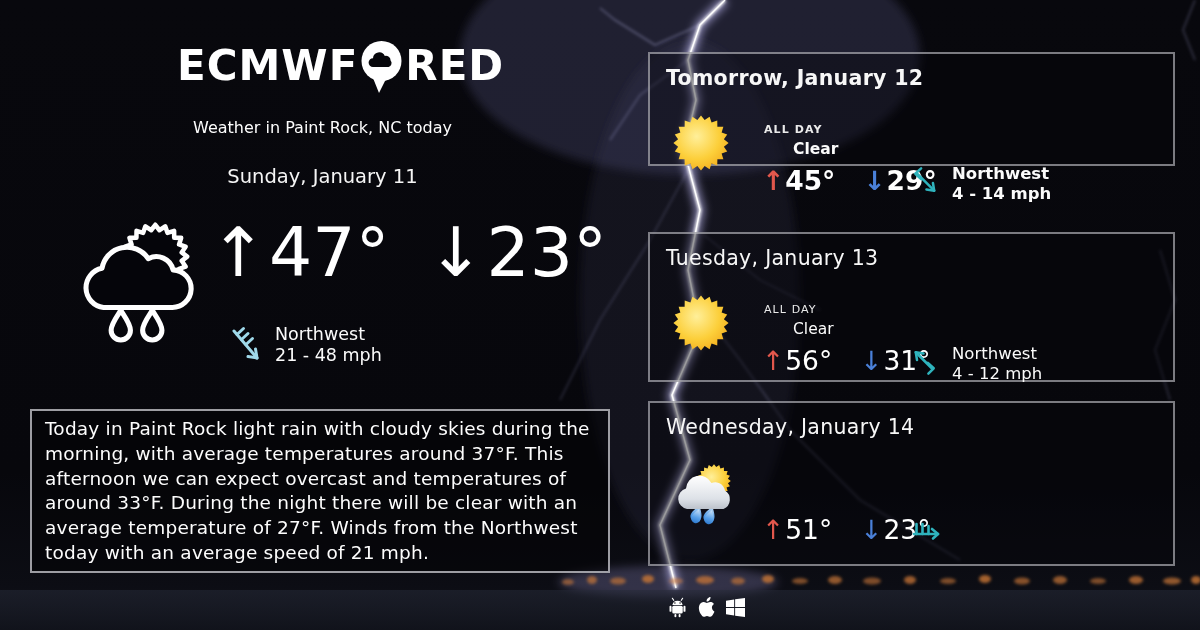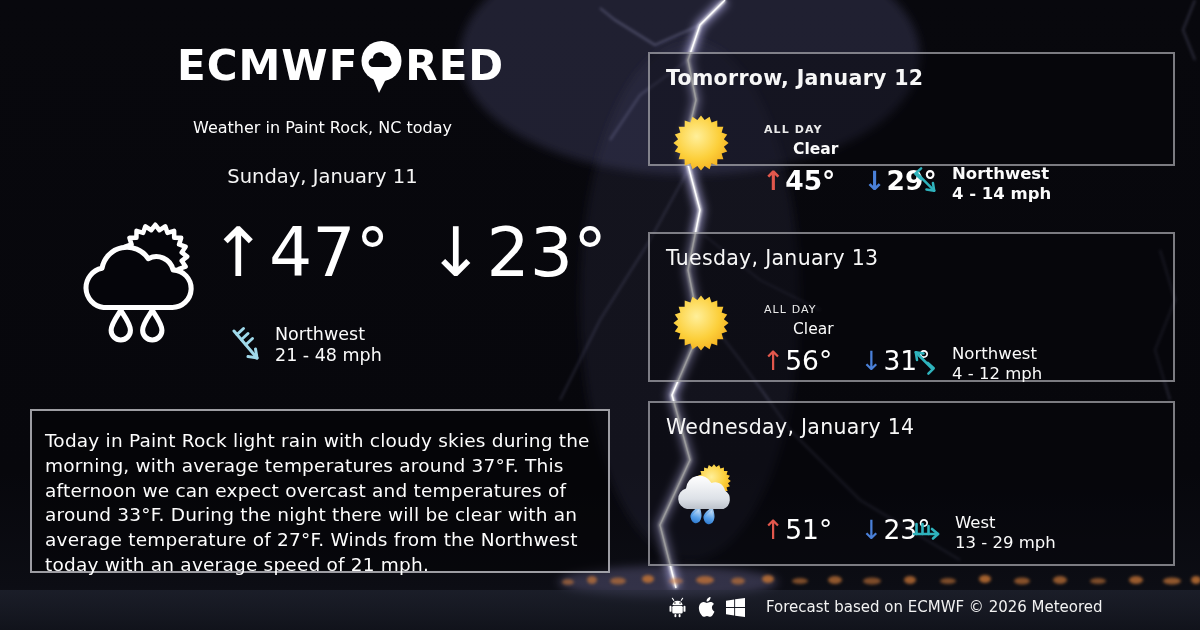--- a/index.html
+++ b/index.html
@@ -25,21 +25,21 @@
   .big-temps{position:absolute;left:210px;top:216px;display:flex;gap:38px;
              font-size:68px;line-height:1.1;}
   .big-temps .t{display:flex;align-items:flex-start;}
   .big-temps .arr{margin-right:2px;}
   .wind-main{position:absolute;left:226px;top:324px;display:flex;gap:11px;align-items:flex-start;}
   .wind-main .txt{font-size:17.5px;line-height:21px;color:#fbfbfb;}
 
   
   .summary-box{position:absolute;left:30px;top:409px;width:580px;height:164px;
                box-sizing:border-box;border:2px solid rgba(200,200,206,.78);
-               background:rgba(3,3,6,.55);padding:18px 13px;}
+               background:rgba(3,3,6,.55);padding:6px 13px;}
   .summary-box p{margin:0;font-size:18.5px;line-height:24.8px;letter-spacing:.2px;color:#fdfdfd;}
 
   
   .cards{position:absolute;left:648px;top:52px;width:527px;height:522px;}
   .card{position:absolute;left:0;width:527px;box-sizing:border-box;
         border:2px solid rgba(196,196,202,.62);background:rgba(5,5,10,.40);}
   .card.c1{top:0;height:114px;font-weight:bold;}
   .card.c2{top:180px;height:150px;}
   .card.c3{top:349px;height:165px;}
   .card-title{position:absolute;left:16px;top:12px;font-size:20.5px;letter-spacing:.3px;color:#f7f7f7;}
@@ -256,24 +256,20 @@
       <div class="temps2">
         <span><span class="up">↑</span><span>51°</span></span>
         <span><span class="dn">↓</span><span>23°</span></span>
       </div>
       <div class="wind2">
         <svg width="36" height="30" viewBox="0 0 36 30" fill="none" stroke="#2fb3bd" stroke-width="2.6" stroke-linecap="round" stroke-linejoin="round">
           <path d="M6 21 L30 21"></path>
           <path d="M30 21 L24 16 M30 21 L25 25.5"></path>
           <path d="M8.5 21 V11 M14.5 21 V11 M20.5 21 V13"></path>
         </svg>
-        <div class="txt">
-          <div>West</div>
-          <div>13 - 29 mph</div>
-        </div>
       </div>
     </div>
 
   </aside>
 
   <footer class="footer">
     <svg width="19" height="21" viewBox="0 0 20 22" fill="#ffffff">
       <path d="M6 3.4 L4.6 1.3 M14 3.4 L15.4 1.3" stroke="#ffffff" stroke-width="1.2" stroke-linecap="round"></path>
       <path d="M4.6 8.3 a5.5 5.5 0 0 1 10.8 0 z"></path>
       <circle cx="7.3" cy="6.3" r="0.75" fill="#07070b"></circle>
@@ -283,16 +279,15 @@
       <rect x="16.3" y="9.2" width="2.1" height="6.4" rx="1"></rect>
       <rect x="6.8" y="17.8" width="2" height="3.4" rx="1"></rect>
       <rect x="11.2" y="17.8" width="2" height="3.4" rx="1"></rect>
     </svg>
     <svg width="17" height="20" viewBox="0 0 17 20" fill="#ffffff">
       <path d="M13.9 10.6c0-2.4 2-3.6 2.1-3.7-1.1-1.7-2.9-1.9-3.5-1.9-1.5-.2-2.9.9-3.7.9-.8 0-1.9-.9-3.2-.8C4 5.1 2.5 6 1.7 7.5c-1.7 3-.4 7.4 1.2 9.8.8 1.2 1.7 2.5 3 2.4 1.2 0 1.7-.8 3.1-.8 1.4 0 1.9.8 3.2.8 1.3 0 2.1-1.2 2.9-2.4.9-1.4 1.3-2.7 1.3-2.8-.1 0-2.5-1-2.5-3.9zM11.5 3.2c.7-.8 1.1-2 1-3.2-1 0-2.2.7-2.9 1.5-.6.7-1.2 1.9-1 3 1.1.1 2.2-.5 2.9-1.3z"></path>
     </svg>
     <svg width="19" height="19" viewBox="0 0 20 20" fill="#ffffff">
       <path d="M0 2.8 8.6 1.6v8H0zM9.6 1.4 20 0v9.6H9.6zM0 10.4h8.6v8L0 17.2zM9.6 10.4H20V20L9.6 18.6z"></path>
     </svg>
-    <span class="txt">Forecast based on ECMWF © 2026 Meteored</span>
   </footer>
 
 </div>
 
 </body></html>

